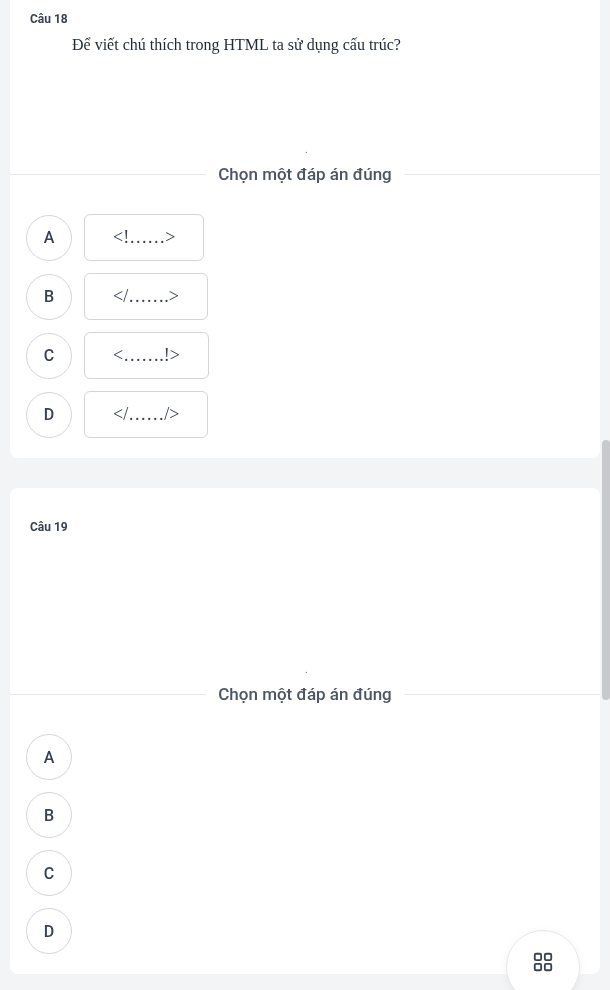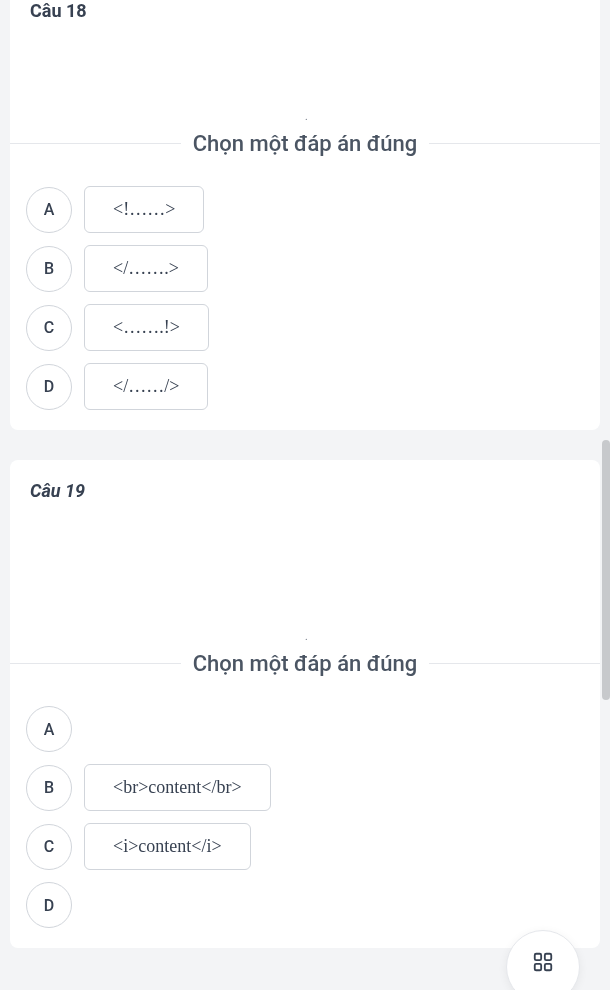--- a/index.html
+++ b/index.html
@@ -18,23 +18,24 @@
   }
   .question-card.first {
     margin-top: 0;
     border-top-left-radius: 0;
     border-top-right-radius: 0;
   }
   .q-header {
     padding: 0 20px 0 20px;
   }
   .q-number {
-    font-size: 18px;
+    font-size: 12px;
     font-weight: 700;
     color: #374151;
+    margin-top: 12px;
   }
   .q-text {
     font-family: "Times New Roman", Times, serif;
     font-size: 16px;
     color: #1f2937;
     padding: 10px 0 0 42px;
   }
   .spacer-area {
     height: 100px;
     position: relative;
@@ -55,21 +56,21 @@
     padding: 0;
     margin: 10px 0 30px 0;
   }
   .divider-line {
     flex: 1;
     height: 1px;
     background: #e5e7eb;
   }
   .divider-label {
     color: #4b5563;
-    font-size: 22px;
+    font-size: 17px;
     font-weight: 500;
     white-space: nowrap;
     text-align: center;
   }
   .options {
     padding: 0 16px;
     display: flex;
     flex-direction: column;
     gap: 12px;
   }
@@ -141,20 +142,21 @@
     background: #c7c9cc;
     border-radius: 4px;
   }
 </style>
 </head>
 <body>
 
 <div class="question-card first">
   <div class="q-header">
     <div class="q-number">Câu 18</div>
+    <div class="q-text">Để viết chú thích trong HTML ta sử dụng cấu trúc?</div>
   </div>
   <div class="spacer-area">
     <span class="spacer-dot">.</span>
   </div>
   <div class="divider-row">
     <div class="divider-line"></div>
     <div class="divider-label">Chọn một đáp án đúng</div>
     <div class="divider-line"></div>
   </div>
   <div class="options">
@@ -171,42 +173,40 @@
       <div class="option-content">&lt;…….!&gt;</div>
     </div>
     <div class="option-row">
       <div class="option-letter">D</div>
       <div class="option-content">&lt;/……/&gt;</div>
     </div>
   </div>
 </div>
 
 <div class="question-card">
-  <div class="q-header" style="padding-top:20px;font-style:italic;">
+  <div class="q-header" style="padding-top:20px;">
     <div class="q-number">Câu 19</div>
   </div>
   <div class="spacer-area" style="height:140px;">
     <span class="spacer-dot">.</span>
   </div>
   <div class="divider-row">
     <div class="divider-line"></div>
     <div class="divider-label">Chọn một đáp án đúng</div>
     <div class="divider-line"></div>
   </div>
   <div class="options">
     <div class="option-row">
       <div class="option-letter">A</div>
     </div>
     <div class="option-row">
       <div class="option-letter">B</div>
-      <div class="option-content">&lt;br&gt;content&lt;/br&gt;</div>
     </div>
     <div class="option-row">
       <div class="option-letter">C</div>
-      <div class="option-content">&lt;i&gt;content&lt;/i&gt;</div>
     </div>
     <div class="option-row">
       <div class="option-letter">D</div>
     </div>
   </div>
 </div>
 
 <div class="floating-btn-circle">
   <svg class="grid-icon" viewBox="0 0 24 24" fill="none" stroke="#374151" stroke-width="2">
     <rect x="3" y="3" width="7" height="7" rx="1.5"></rect>

